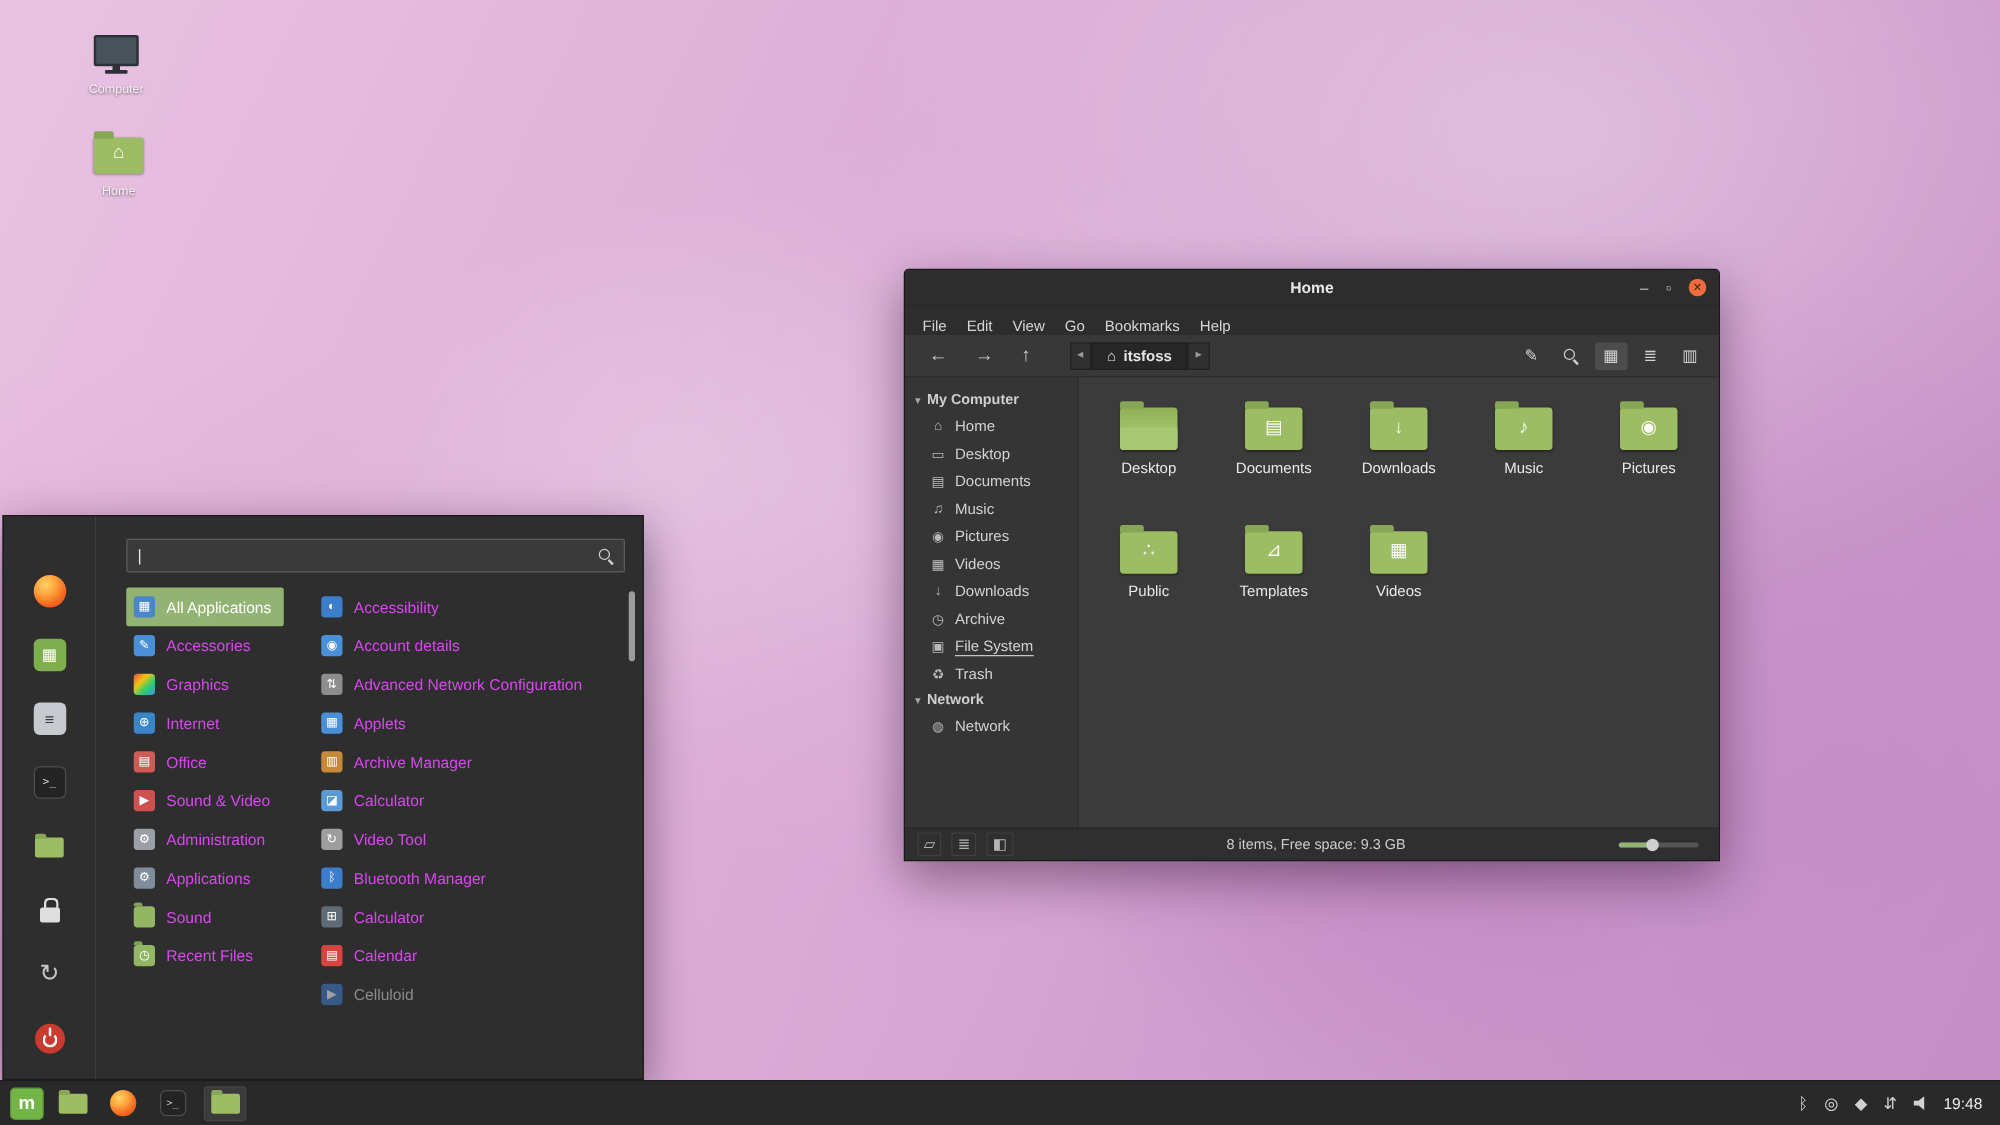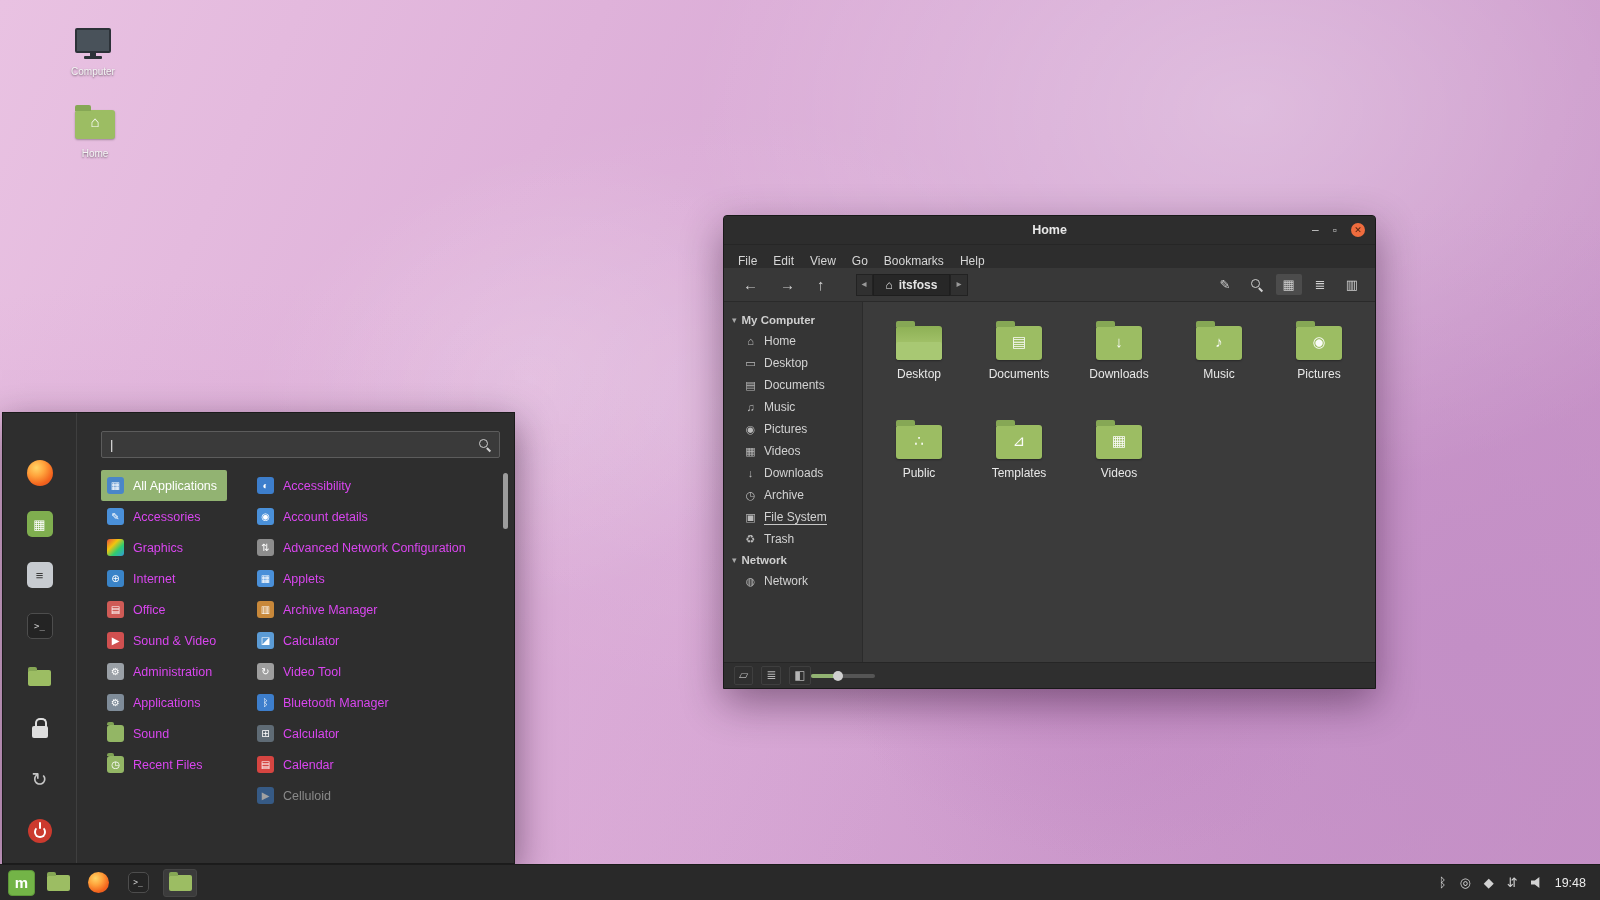--- a/index.html
+++ b/index.html
@@ -320,20 +320,21 @@
           </div>
         </div>
     </div>
   </div>
   <div class="statusbar">
     <div class="sb-btns">
       <span class="status-btn">▱</span>
       <span class="status-btn">≣</span>
       <span class="status-btn">◧</span>
     </div>
+    <div class="status-text">8 items, Free space: 9.3 GB</div>
     <div class="zoom">
       <div class="zoom-fill"></div>
       <div class="zoom-handle"></div>
     </div>
   </div>
 </div>
 
 <div id="menu">
   <div class="rail" id="menu-rail">
       <div class="rail-item">

